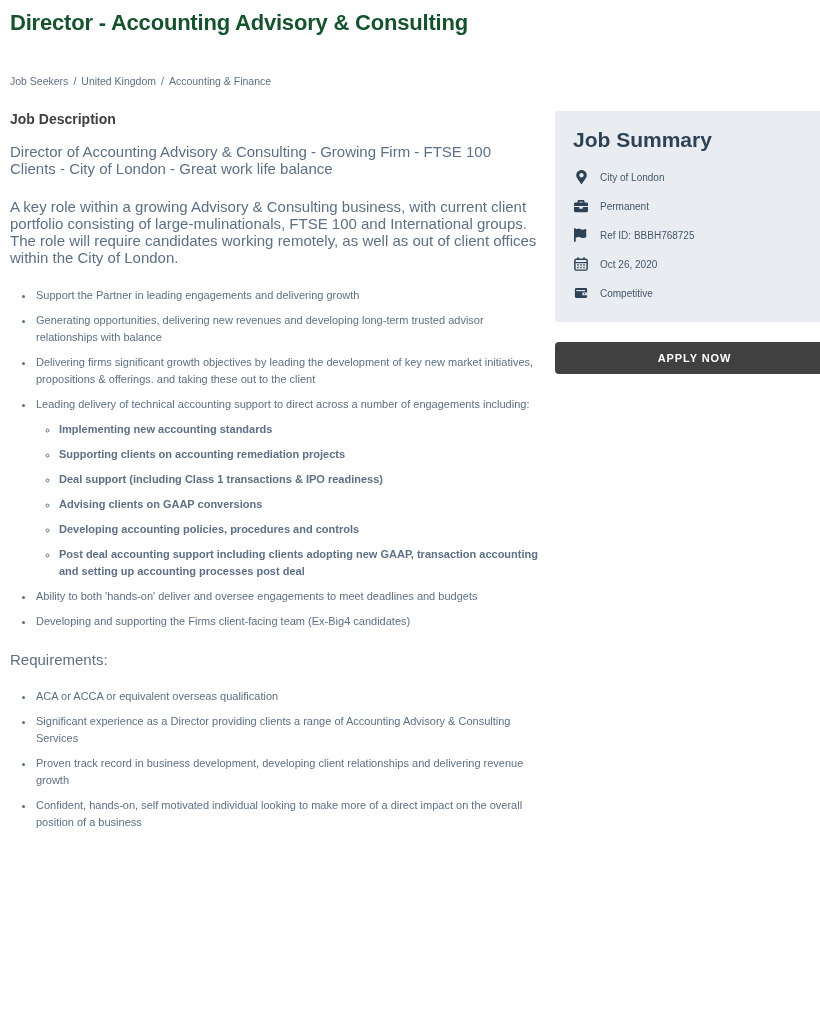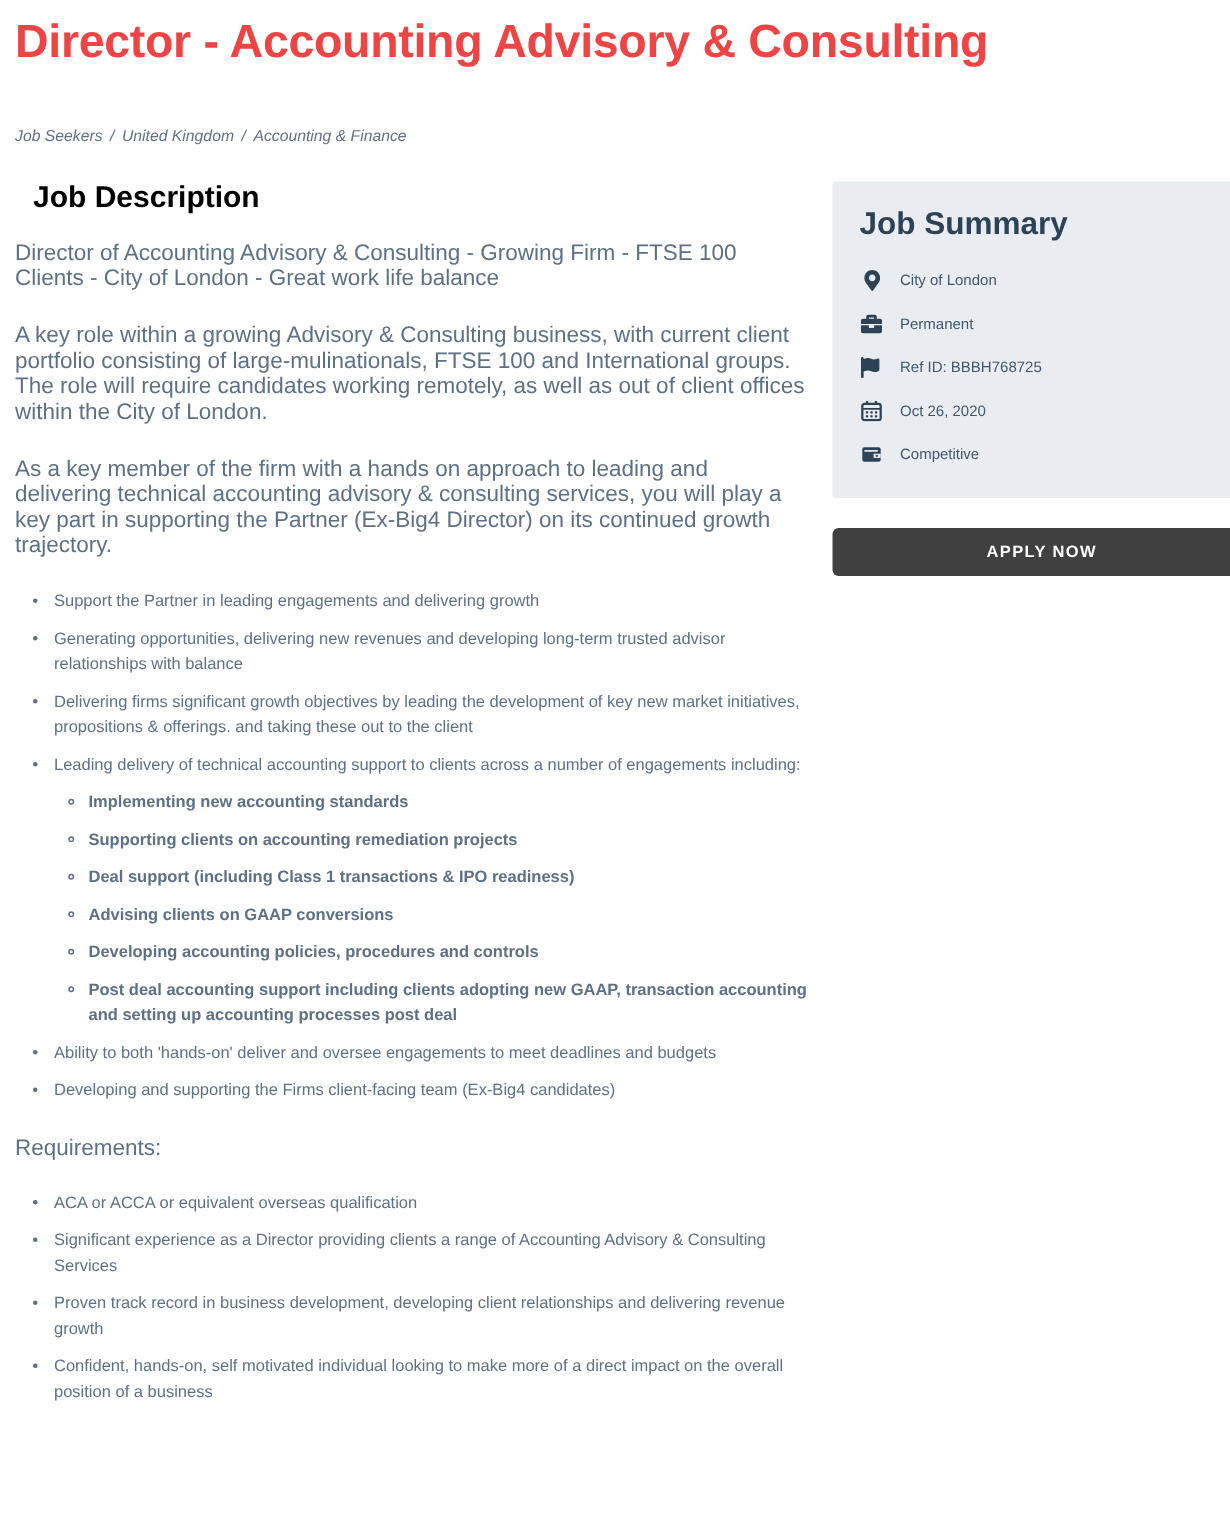--- a/index.html
+++ b/index.html
@@ -1,38 +1,38 @@
 <!DOCTYPE html>
 <html><head>
 <meta charset="utf-8">
 <style>
   * { box-sizing: border-box; }
   html, body { margin: 0; padding: 0; background: #ffffff; }
   body { font-family: "Liberation Sans", "DejaVu Sans", sans-serif; }
   .page { width: 820px; min-height: 1024px; padding: 6px 12px 14px 10px; }
 
   .page-title {
-    font-size: 31px; font-weight: bold; color: #ef4444;
+    font-size: 22px; font-weight: bold; color: #14532d;
     margin: 4px 0 13px; letter-spacing: -0.2px;
   }
   .breadcrumb {
-    font-style: italic; font-size: 10.5px; color: #5e7084;
+    font-size: 10.5px; color: #5e7084;
     margin-bottom: 24px;
     margin-top: 39px;
   }
   .breadcrumb .crumb { cursor: pointer; }
   .breadcrumb .sep { margin: 0 5px; }
 
   .columns { display: flex; align-items: flex-start; }
   .content { width: 528px; flex: none; }
   .sidebar { width: 279px; flex: none; margin-left: 17px; }
 
   .section-heading {
-    font-size: 20px; font-weight: bold; color: #000000;
-    margin: 0 12px 16px;
+    font-size: 14px; font-weight: bold; color: #404040;
+    margin: 0 0 16px;
   }
   .content p {
     font-size: 15px; line-height: 17px; color: #5d7085;
     margin: 0 0 21px;
   }
   .content p.section-label { margin-bottom: 20px; }
 
   ul.bullets {
     margin: 0 0 21px; padding-left: 25px;
     font-size: 11px; line-height: 17px; color: #5d7085;
@@ -82,29 +82,28 @@
     <span class="crumb">Job Seekers</span><span class="sep">/</span><span class="crumb">United Kingdom</span><span class="sep">/</span><span class="crumb">Accounting &amp; Finance</span>
   </nav>
 
   <div class="columns">
 
     <main class="content">
       <h2 class="section-heading">Job Description</h2>
 
       <p>Director of Accounting Advisory &amp; Consulting - Growing Firm - FTSE 100 Clients - City of London - Great work life balance</p>
       <p>A key role within a growing Advisory &amp; Consulting business, with current client portfolio consisting of large-mulinationals, FTSE 100 and International groups. The role will require candidates working remotely, as well as out of client offices within the City of London.</p>
-      <p>As a key member of the firm with a hands on approach to leading and delivering technical accounting advisory &amp; consulting services, you will play a key part in supporting the Partner (Ex-Big4 Director) on its continued growth trajectory.</p>
 
 
       <ul class="bullets">
         <li><span>Support the Partner in leading engagements and delivering growth</span></li>
         <li><span>Generating opportunities, delivering new revenues and developing long-term trusted advisor relationships with balance</span></li>
         <li><span>Delivering firms significant growth objectives by leading the development of key new market initiatives, propositions &amp; offerings. and taking these out to the client</span></li>
         <li>
-          <span>Leading delivery of technical accounting support to clients across a number of engagements including:</span>
+          <span>Leading delivery of technical accounting support to direct across a number of engagements including:</span>
           <ul class="sub">
             <li><span>Implementing new accounting standards</span></li>
             <li><span>Supporting clients on accounting remediation projects</span></li>
             <li><span>Deal support (including Class 1 transactions &amp; IPO readiness)</span></li>
             <li><span>Advising clients on GAAP conversions</span></li>
             <li><span>Developing accounting policies, procedures and controls</span></li>
             <li><span>Post deal accounting support including clients adopting new GAAP, transaction accounting and setting up accounting processes post deal</span></li>
           </ul>
         </li>
         <li><span>Ability to both 'hands-on' deliver and oversee engagements to meet deadlines and budgets</span></li>

